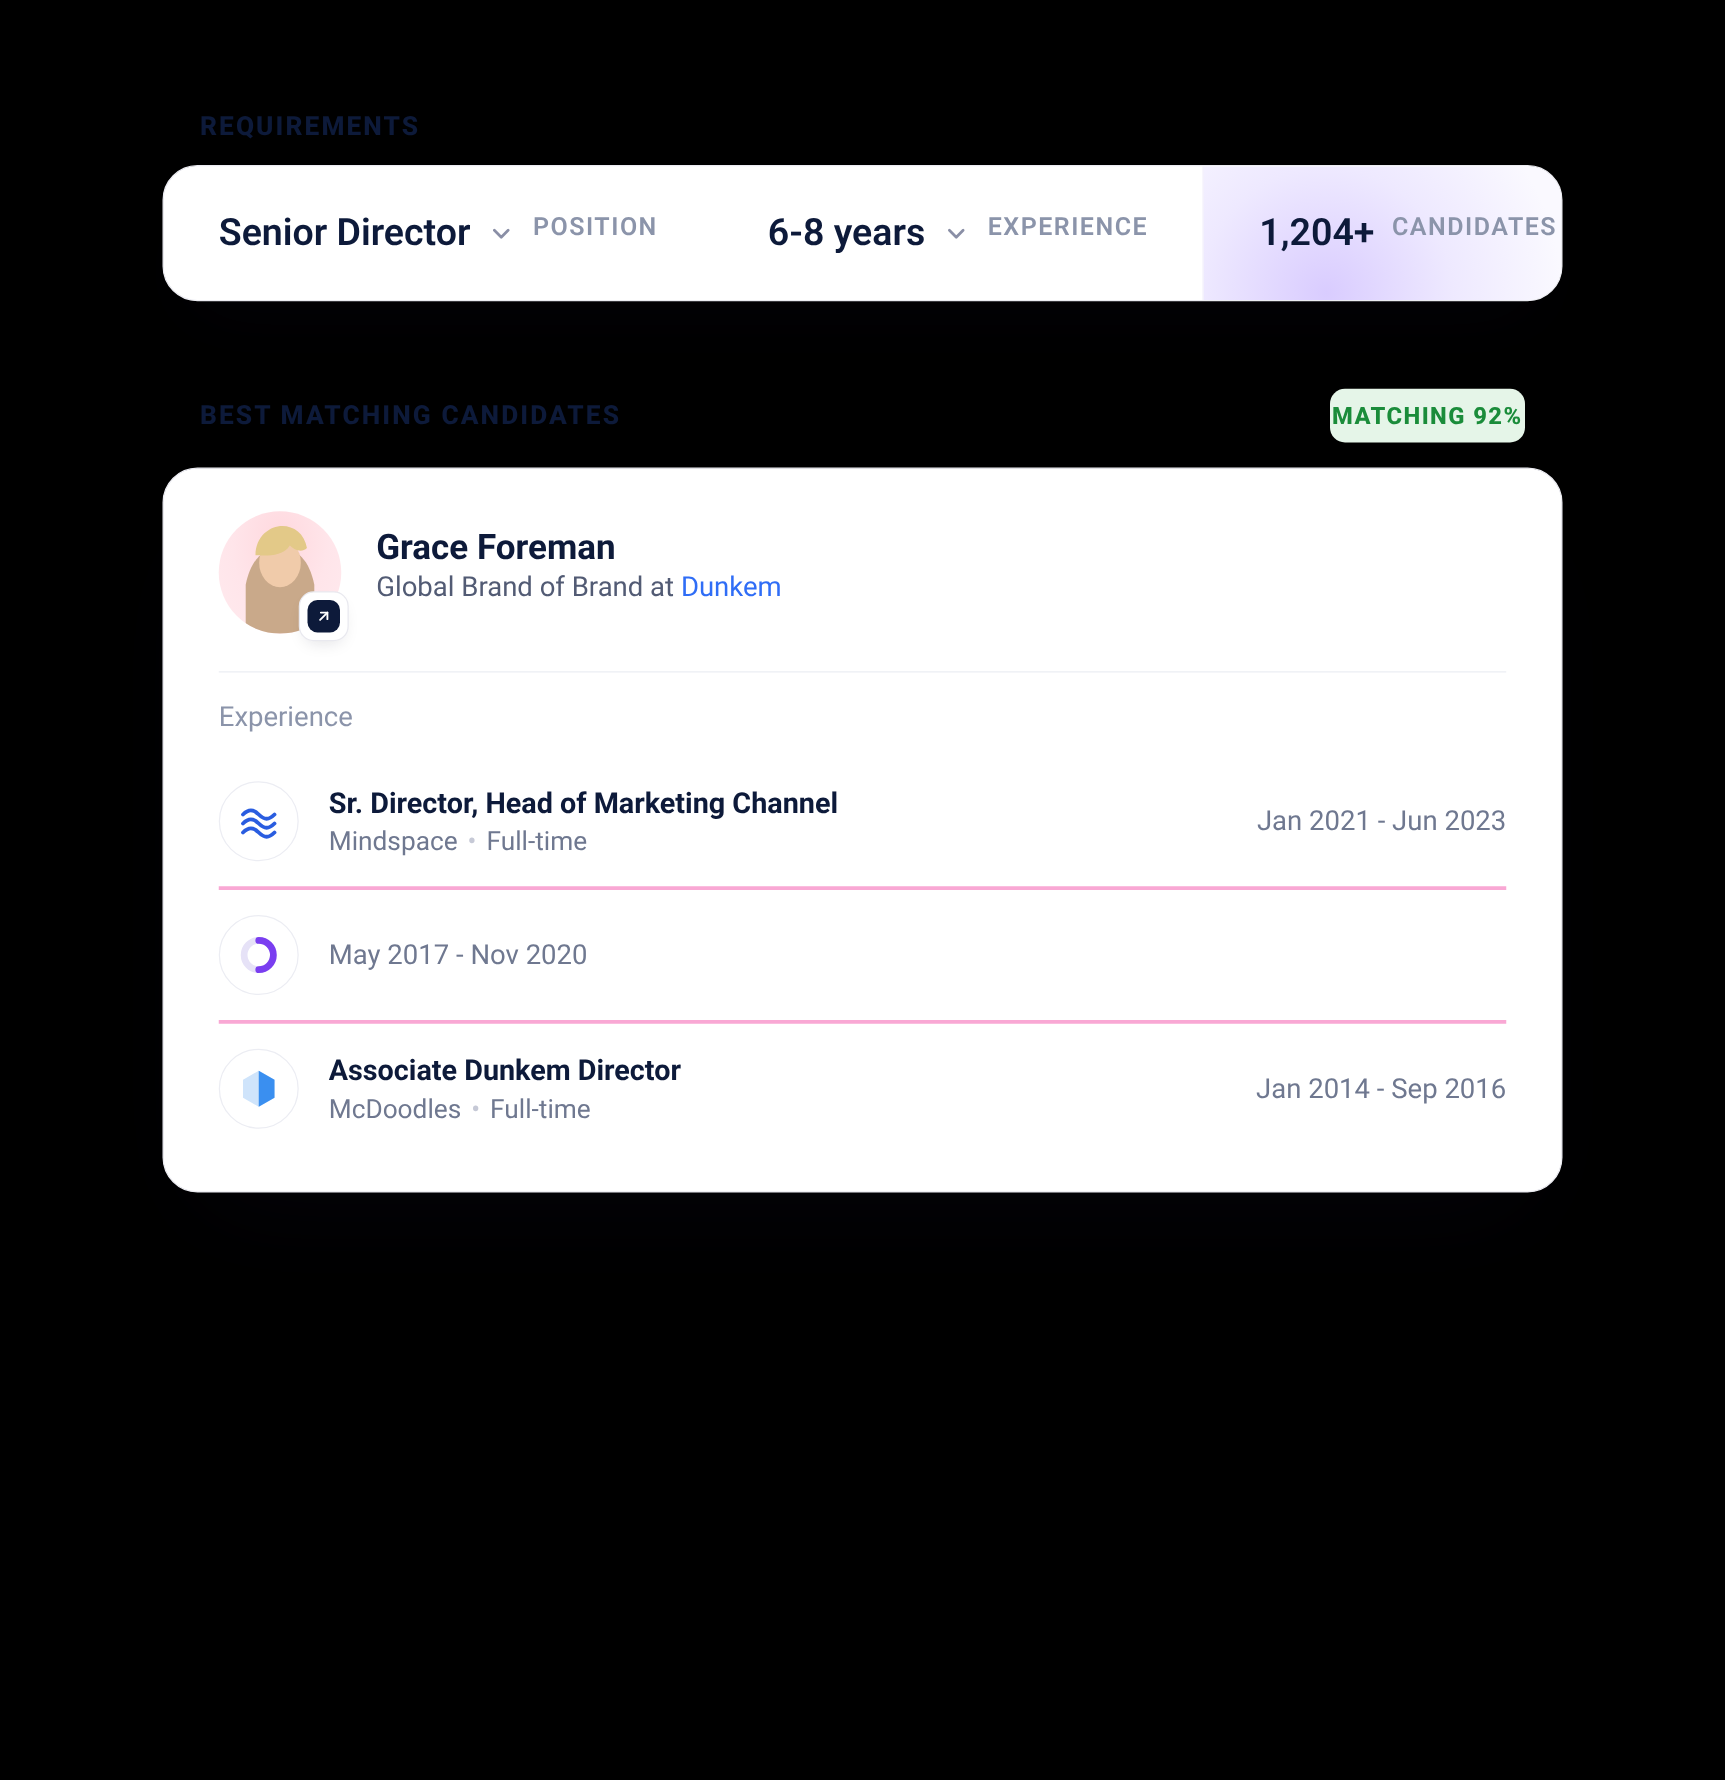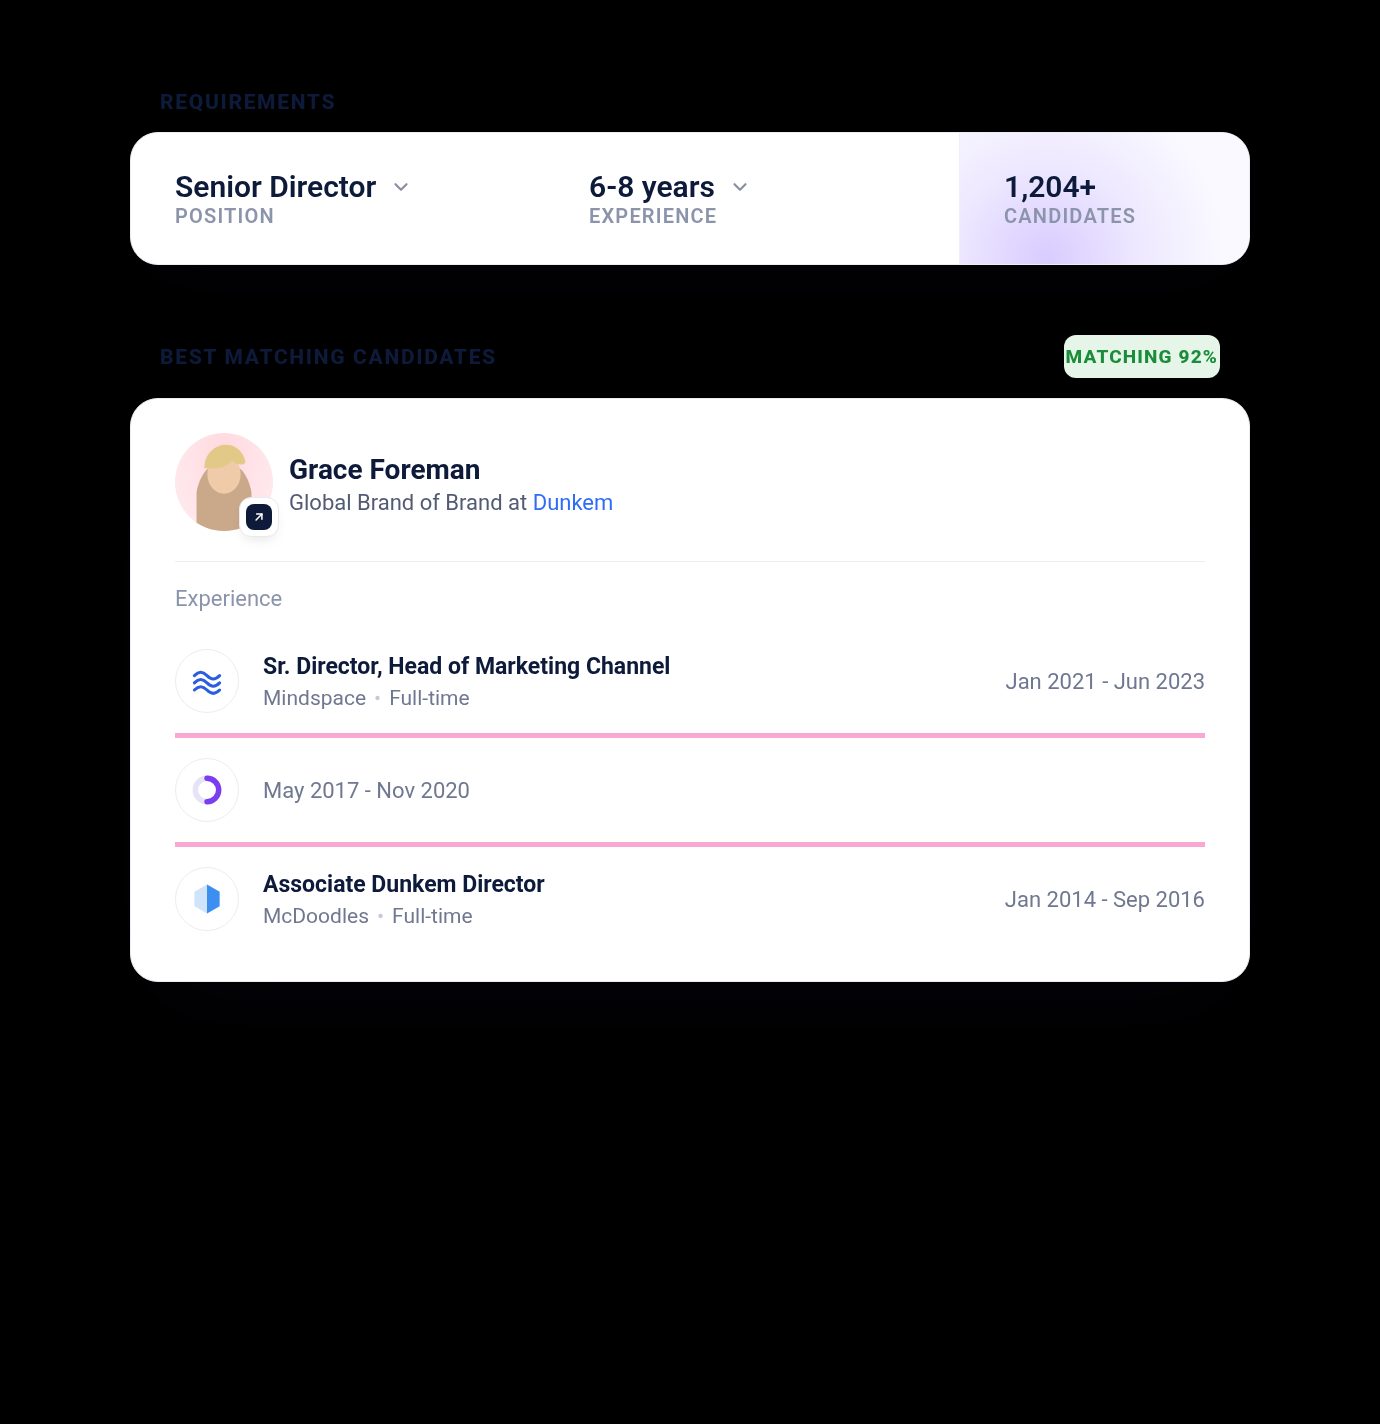--- a/index.html
+++ b/index.html
@@ -14,54 +14,54 @@
       --card-bg:#ffffff;
       --border:#ececf2;
       --body-bg:#000000;
     }
     *{box-sizing:border-box;font-family:-apple-system,BlinkMacSystemFont,"Segoe UI",Roboto,Helvetica,Arial,sans-serif}
     body{margin:0;padding:90px 130px;background:var(--body-bg);width:1380px}
     .section-label{font-size:21px;font-weight:800;letter-spacing:.08em;color:var(--navy);margin:0 0 18px 30px;text-transform:uppercase}
 
     
     .req-card{position:relative;background:var(--card-bg);border-radius:28px;box-shadow:0 30px 60px -24px rgba(40,30,90,.10);display:flex;align-items:stretch;overflow:hidden;border:1px solid var(--border)}
-    .req-slot{padding:36px 44px;display:flex;flex-direction:column;flex:1}
+    .req-slot{padding:36px 44px;display:flex;flex-direction:row;gap:14px;flex:1}
     .req-value{font-size:30px;font-weight:600;color:var(--navy);display:flex;align-items:center;gap:14px;white-space:nowrap}
     .req-label{font-size:20px;font-weight:600;letter-spacing:.06em;color:var(--muted);text-transform:uppercase}
     .req-slot.candidates{background:radial-gradient(circle at 30% 95%,var(--lavender2) 0%,var(--lavender1) 40%,#faf9ff 75%);border-left:1px solid #f1eefc;flex:0 0 290px}
 
     .chev{width:22px;height:22px;color:#8a8fa6}
 
     
     .row-head{display:flex;justify-content:space-between;align-items:center;margin:70px 30px 20px}
     .row-head .section-label{margin:0}
     .match-pill{background:var(--green-bg);color:var(--green);font-size:19px;font-weight:800;letter-spacing:.06em;padding:10px 2px;border-radius:12px;text-transform:uppercase}
 
     
     .cand-card{background:var(--card-bg);border-radius:28px;box-shadow:0 40px 80px -32px rgba(40,30,90,.12);border:1px solid var(--border);padding:34px 44px 30px}
-    .cand-head{display:flex;gap:16px;align-items:flex-end}
+    .cand-head{display:flex;gap:28px;align-items:center}
     .avatar-wrap{position:relative;width:98px;height:98px;flex:0 0 98px}
     .avatar{width:98px;height:98px;border-radius:50%;background:radial-gradient(ellipse at 50% 25%,#ffd8de 0%,#ffe5ea 55%,#ffeaee 100%);overflow:hidden;position:relative}
     .avatar svg{position:absolute;inset:0;width:100%;height:100%}
     .badge{position:absolute;right:-6px;bottom:-6px;width:40px;height:40px;border-radius:12px;background:#fff;border:1px solid #e9e9ef;display:flex;align-items:center;justify-content:center;box-shadow:0 6px 14px -6px rgba(20,20,40,.15)}
     .badge-inner{width:26px;height:26px;border-radius:8px;background:#0d1a3a;display:flex;align-items:center;justify-content:center}
     .badge-inner svg{width:14px;height:14px;color:#fff}
 
     .cand-name{font-size:28px;font-weight:700;color:var(--navy);margin:4px 0 4px}
     .cand-sub{font-size:22px;color:#525b74;margin:0 0 16px}
     .cand-sub a{color:var(--link);text-decoration:none}
     .contacts{display:flex;gap:34px;flex-wrap:wrap}
     .contact{display:flex;align-items:center;gap:10px;font-size:22px;color:var(--navy);font-weight:500}
     .contact svg{width:22px;height:22px;color:#1c2a4a}
 
     .divider{height:1px;background:#eceef4;margin:30px 0 24px}
 
     .exp-label{font-size:22px;color:var(--muted);margin:0 0 18px}
 
-    .exp-item{display:flex;align-items:center;gap:24px;padding:20px 0;border-bottom:5px solid #f9a8d4}
+    .exp-item{display:flex;align-items:center;gap:24px;padding:20px 0;border-bottom:3px solid #f9a8d4}
     .exp-item:last-child{border-bottom:none}
     .exp-logo{width:64px;height:64px;border-radius:50%;border:1px solid #ecedf3;background:#fff;display:flex;align-items:center;justify-content:center;flex:0 0 64px}
     .exp-logo svg{width:36px;height:36px}
     .exp-main{flex:1}
     .exp-title{font-size:23px;font-weight:700;color:var(--navy);margin:0 0 6px}
     .exp-meta{font-size:21px;color:var(--muted2)}
     .exp-meta .dot{color:#c6c9d6;margin:0 8px}
     .exp-dates{font-size:22px;color:var(--muted2);white-space:nowrap}
   </style>
 </head>

